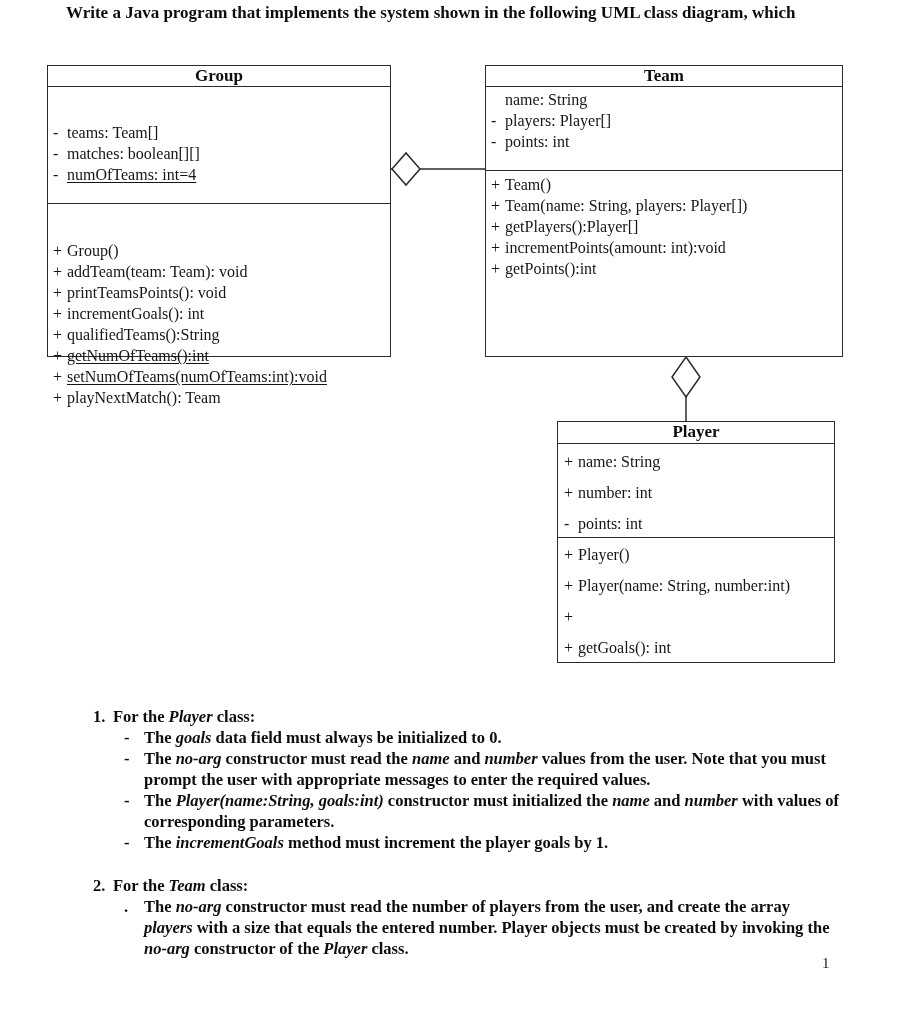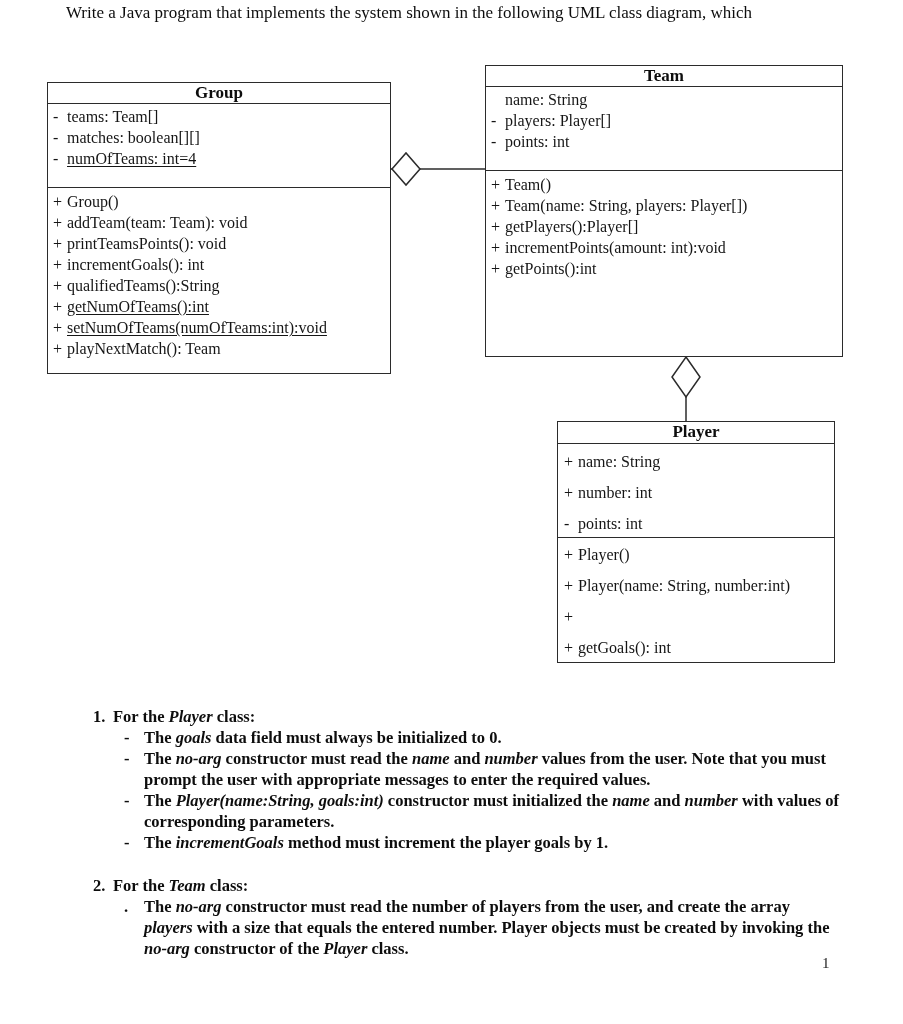--- a/index.html
+++ b/index.html
@@ -6,42 +6,42 @@
   body {
     width:903px; height:1024px; background:#ffffff;
     font-family:"Liberation Serif", serif; color:#111;
     position:relative; overflow:hidden;
   }
   .page { position:absolute; inset:0; width:903px; height:1024px; background:#fff; }
 
   
   .title-block {
     position:absolute; left:66px; top:2px; width:822px;
-    font-weight:normal; font-size:17px; line-height:22px; color:#0d0d0d;
+    font-weight:bold; font-size:17px; line-height:22px; color:#0d0d0d;
   }
 
   
   .connectors { position:absolute; left:0; top:0; width:903px; height:1024px; }
 
   
   .uml-box {
     position:absolute; background:#fff; border:1.5px solid #2b2b2b;
     box-sizing:border-box; display:flex; flex-direction:column;
   }
   .uml-title {
     flex:0 0 auto; text-align:center; font-weight:bold; font-size:17px;
     border-bottom:1.5px solid #2b2b2b; box-sizing:border-box; color:#0d0d0d;
   }
   .uml-attrs { flex:0 0 auto; border-bottom:1.5px solid #2b2b2b; box-sizing:border-box; }
   .uml-methods { flex:1 1 auto; }
   .member { display:flex; font-size:16px; white-space:nowrap; color:#151515; }
   .member .mk { flex:0 0 14px; width:14px; }
   .member .mt.u { text-decoration:underline; text-underline-offset:2px; }
 
-  #group-box  { left:47px;  top:82px;  width:344px; height:292px; }
+  #group-box  { left:47px;  top:65px;  width:344px; height:292px;gap:33px; }
   #team-box   { left:485px; top:65px;  width:358px; height:292px; }
   #player-box { left:557px; top:421px; width:278px; height:242px; }
 
   .gt .uml-title { height:21px; line-height:19px; }
   .gt .uml-attrs { height:84px; padding:2px 4px 0 5px; }
   .gt .uml-methods { padding:3px 4px 0 5px; }
   .gt .member { line-height:21px; }
 
   .pl .uml-title { height:22px; line-height:20px; }
   .pl .uml-attrs { height:94px; padding:2px 4px 0 6px; }

